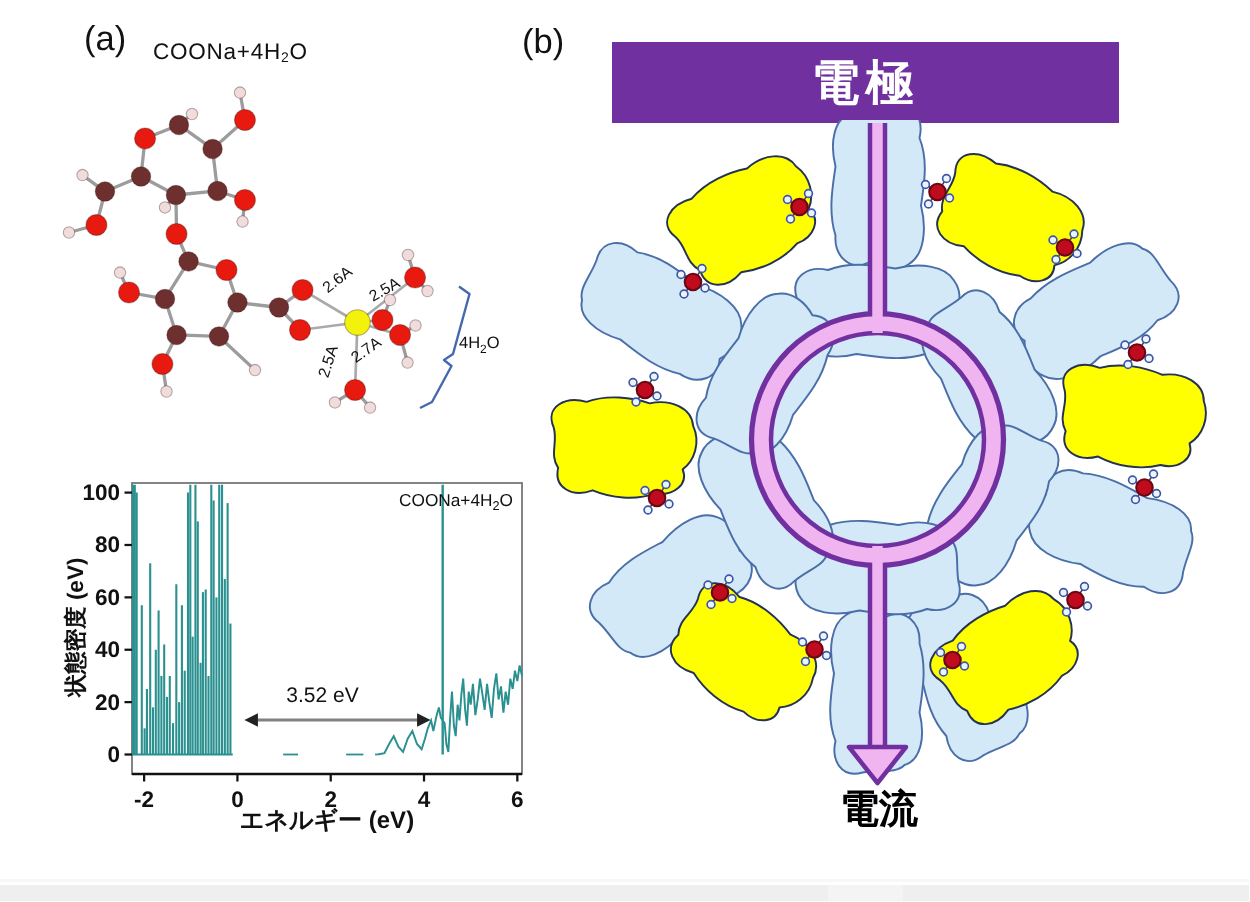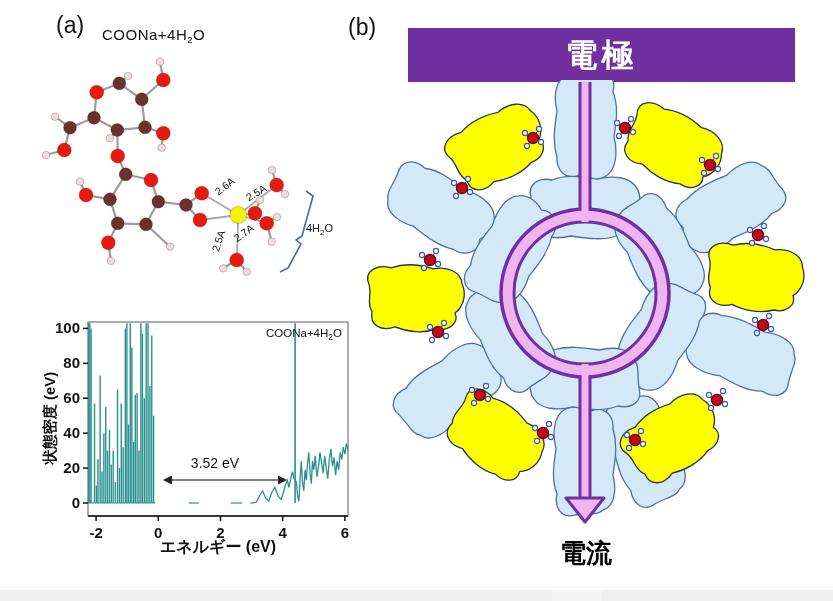--- a/index.html
+++ b/index.html
@@ -4,21 +4,21 @@
 <style>
   html,body{margin:0;padding:0;background:#fff;}
   .stage{position:relative;width:833px;height:601px;background:#ffffff;
          font-family:"Liberation Sans",sans-serif;overflow:hidden;}
   .abs{position:absolute;}
   .panel-label{font-size:23px;color:#111;}
   .formula{font-size:15px;color:#111;letter-spacing:0.5px;}
   .sub{font-size:0.62em;vertical-align:-0.28em;}
   .banner{background:#7030a0;color:#ffffff;font-weight:bold;font-size:32px;
           text-align:center;line-height:54px;letter-spacing:4px;}
-  .current-label{font-size:26px;font-weight:bold;color:#000;text-align:center;margin-top:14px;}
+  .current-label{font-size:26px;font-weight:bold;color:#000;text-align:center;}
   .footer-bar{background:#efefef;}
   .footer-line{background:#f8f8f8;}
   svg text{font-family:"Liberation Sans",sans-serif;}
 </style>
 </head>
 <body>
 
 <div class="stage">
 
   <div class="abs panel-label" style="left:56px;top:12px;">(a)</div>
@@ -193,21 +193,21 @@
       <line x1="130.951" y1="179.9528" x2="239.04" y2="179.9528" stroke="#808080" stroke-width="2"></line>
       <polygon points="122.951,179.9528 131.951,175.4528 131.951,184.4528" fill="#222"></polygon>
       <polygon points="247.04,179.9528 238.04,175.4528 238.04,184.4528" fill="#222"></polygon>
       <text x="174.9955" y="167.9528" font-size="14" fill="#111" text-anchor="middle">3.52 eV</text>
       <text x="178" y="252" font-size="16" font-weight="bold" fill="#111" text-anchor="middle">エネルギー (eV)</text>
       <text x="15" y="118" font-size="15" font-weight="bold" fill="#111" text-anchor="middle" transform="rotate(-90 15 118)">状態密度 (eV)</text>
     </svg>
 
   <div class="abs panel-label" style="left:348px;top:14px;">(b)</div>
 
-  <div class="abs banner" style="left: 408px; top: 28px; width: 387px; height: 54px; background: rgb(112, 48, 160);">
+  <div class="abs banner" style="left: 408px; top: 28px; width: 338px; height: 54px; background: rgb(112, 48, 160);">
     <span>電極</span>
   </div>
 
   <svg class="abs" style="left:360px;top:80px;" width="473" height="480">
       <path d="M -54,-10 C -58,-24 -46,-31 -33,-28 C -18,-34 -2,-31 12,-29 C 28,-33 45,-31 51,-21 C 57,-13 55,-2 50,6 C 56,18 46,29 32,28 C 16,33 0,30 -14,28 C -30,32 -46,29 -49,18 C -55,12 -52,2 -54,-10 Z" transform="translate(225.0 45.0) rotate(90)" fill="#d4e9f8" stroke="#4a6fa8" stroke-width="1.3" stroke-linejoin="round"></path>
       <path d="M -54,-10 C -58,-24 -46,-31 -33,-28 C -18,-34 -2,-31 12,-29 C 28,-33 45,-31 51,-21 C 57,-13 55,-2 50,6 C 56,18 46,29 32,28 C 16,33 0,30 -14,28 C -30,32 -46,29 -49,18 C -55,12 -52,2 -54,-10 Z" transform="translate(369.0 126.5) rotate(149)" fill="#d4e9f8" stroke="#4a6fa8" stroke-width="1.3" stroke-linejoin="round"></path>
       <path d="M -54,-10 C -58,-24 -46,-31 -33,-28 C -18,-34 -2,-31 12,-29 C 28,-33 45,-31 51,-21 C 57,-13 55,-2 50,6 C 56,18 46,29 32,28 C 16,33 0,30 -14,28 C -30,32 -46,29 -49,18 C -55,12 -52,2 -54,-10 Z" transform="translate(381.8 273.2) rotate(201)" fill="#d4e9f8" stroke="#4a6fa8" stroke-width="1.3" stroke-linejoin="round"></path>
       <path d="M -54,-10 C -58,-24 -46,-31 -33,-28 C -18,-34 -2,-31 12,-29 C 28,-33 45,-31 51,-21 C 57,-13 55,-2 50,6 C 56,18 46,29 32,28 C 16,33 0,30 -14,28 C -30,32 -46,29 -49,18 C -55,12 -52,2 -54,-10 Z" transform="translate(285.2 369.8) rotate(249)" fill="#d4e9f8" stroke="#4a6fa8" stroke-width="1.3" stroke-linejoin="round"></path>
       <path d="M -54,-10 C -58,-24 -46,-31 -33,-28 C -18,-34 -2,-31 12,-29 C 28,-33 45,-31 51,-21 C 57,-13 55,-2 50,6 C 56,18 46,29 32,28 C 16,33 0,30 -14,28 C -30,32 -46,29 -49,18 C -55,12 -52,2 -54,-10 Z" transform="translate(225.0 381.0) rotate(270)" fill="#d4e9f8" stroke="#4a6fa8" stroke-width="1.3" stroke-linejoin="round"></path>
       <path d="M -54,-10 C -58,-24 -46,-31 -33,-28 C -18,-34 -2,-31 12,-29 C 28,-33 45,-31 51,-21 C 57,-13 55,-2 50,6 C 56,18 46,29 32,28 C 16,33 0,30 -14,28 C -30,32 -46,29 -49,18 C -55,12 -52,2 -54,-10 Z" transform="translate(89.1 311.7) rotate(324)" fill="#d4e9f8" stroke="#4a6fa8" stroke-width="1.3" stroke-linejoin="round"></path>

